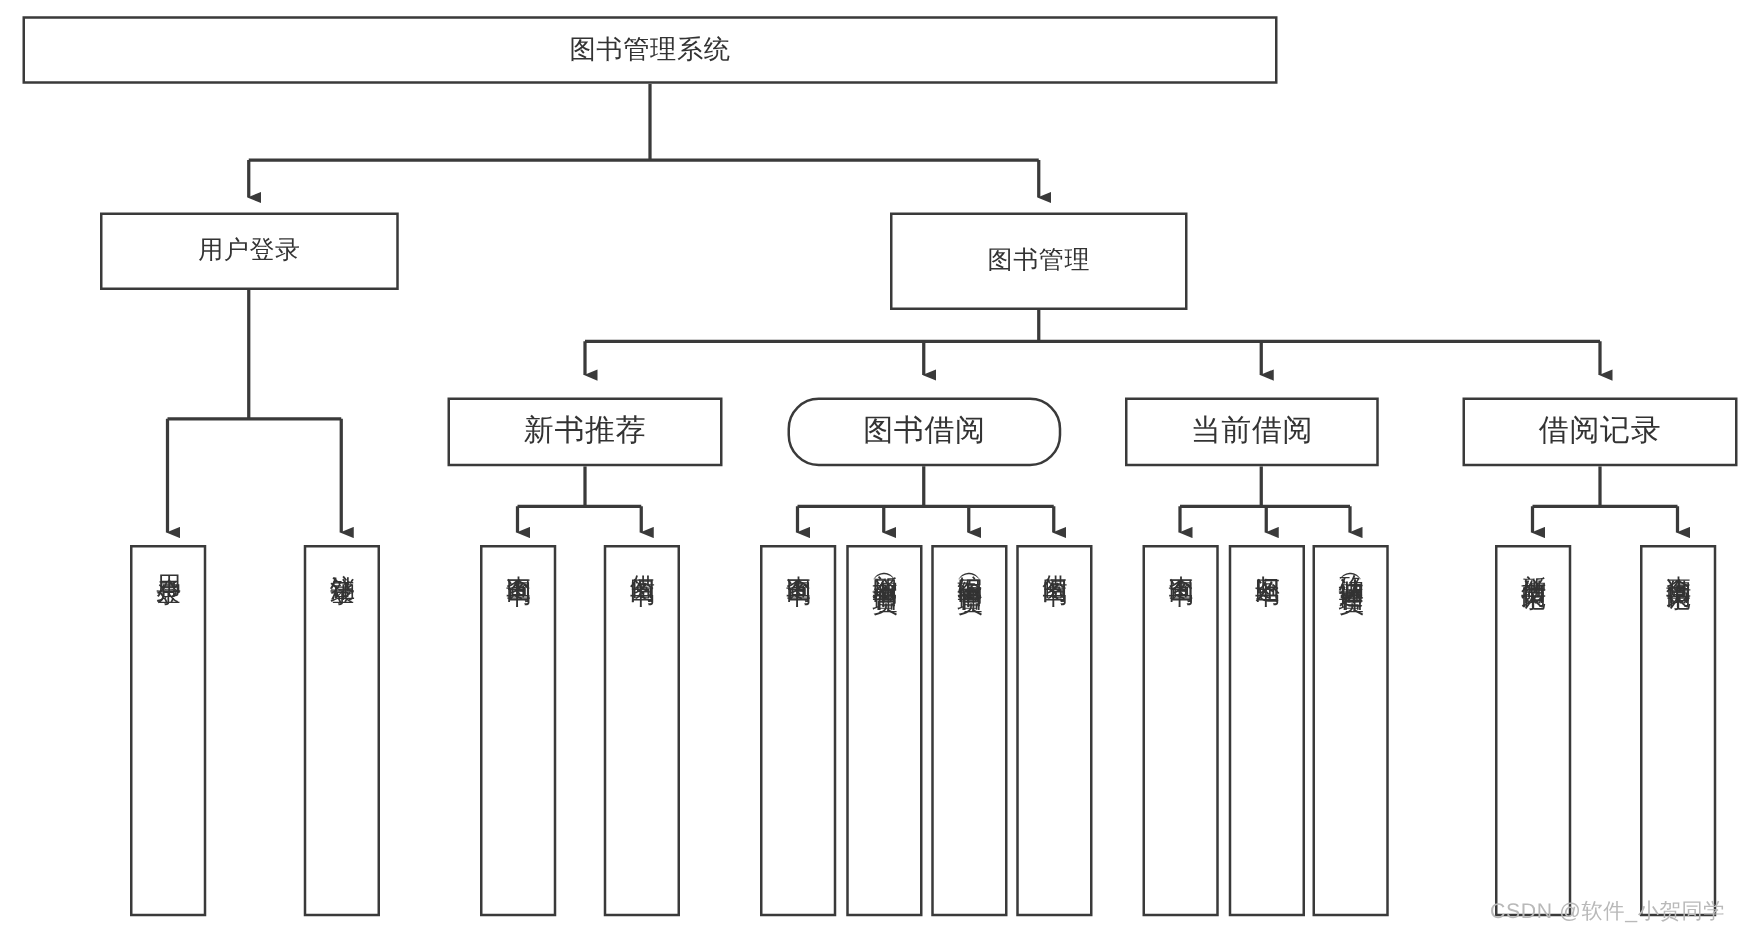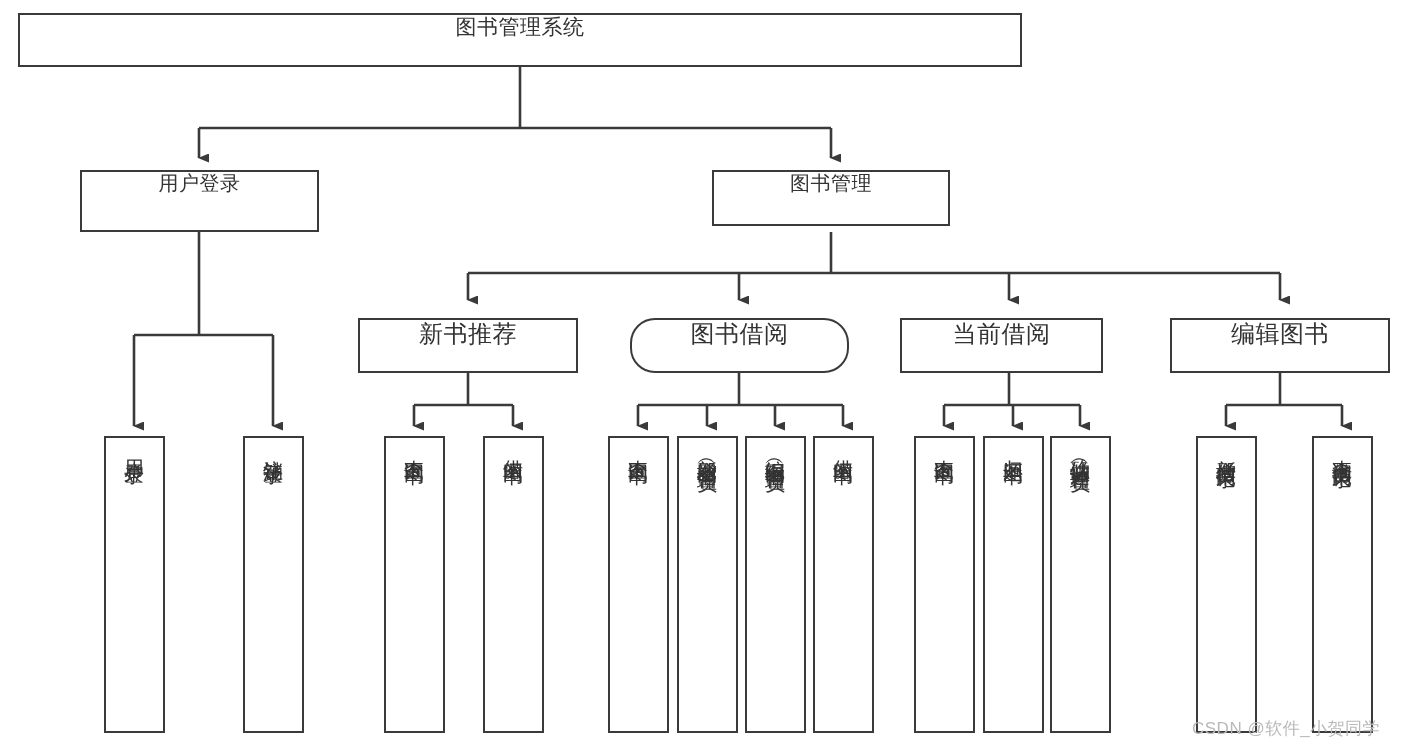--- a/index.html
+++ b/index.html
@@ -24,21 +24,21 @@
     width: 1405px;
     height: 747px;
     pointer-events: none;
   }
   .node {
     position: absolute;
     box-sizing: border-box;
     background: #ffffff;
     border: 2px solid #3a3a3a;
     display: flex;
-    align-items: flex-start;
+    align-items: center;
     justify-content: center;
     color: #333333;
     line-height: 1.18;
   }
   .node .lbl {
     display: block;
     text-align: center;
     white-space: pre-line;
   }
   
@@ -127,38 +127,38 @@
   </svg>
 
   <div class="node horiz t-root" style="left:18px; top:13px; width:1004px; height:54px;">
     <span class="lbl">图书管理系统</span>
   </div>
 
   <div class="node horiz t-l1" style="left:80px; top:170px; width:239px; height:62px;">
     <span class="lbl">用户登录</span>
   </div>
 
-  <div class="node horiz t-l1" style="left:712px; top:170px; width:238px; height:56px;">
+  <div class="node horiz t-l1" style="left:712px; top:170px; width:238px; height:78px;">
     <span class="lbl">图书管理</span>
   </div>
 
   <div class="node horiz t-l2" style="left:358px; top:318px; width:220px; height:55px;">
     <span class="lbl">新书推荐</span>
   </div>
 
   <div class="node horiz t-l2" style="left:630px; top:318px; width:219px; height:55px;border-radius:25px;">
     <span class="lbl">图书借阅</span>
   </div>
 
   <div class="node horiz t-l2" style="left:900px; top:318px; width:203px; height:55px;">
     <span class="lbl">当前借阅</span>
   </div>
 
   <div class="node horiz t-l2" style="left:1170px; top:318px; width:220px; height:55px;">
-    <span class="lbl">编辑图书</span>
+    <span class="lbl">借阅记录</span>
   </div>
 
   <div class="node vert t-leaf" style="left:104px; top:436px; width:61px; height:297px;">
     <span class="lbl">用户登录</span>
   </div>
 
   <div class="node vert t-leaf" style="left:243px; top:436px; width:61px; height:297px;">
     <span class="lbl">注销登录</span>
   </div>
 

